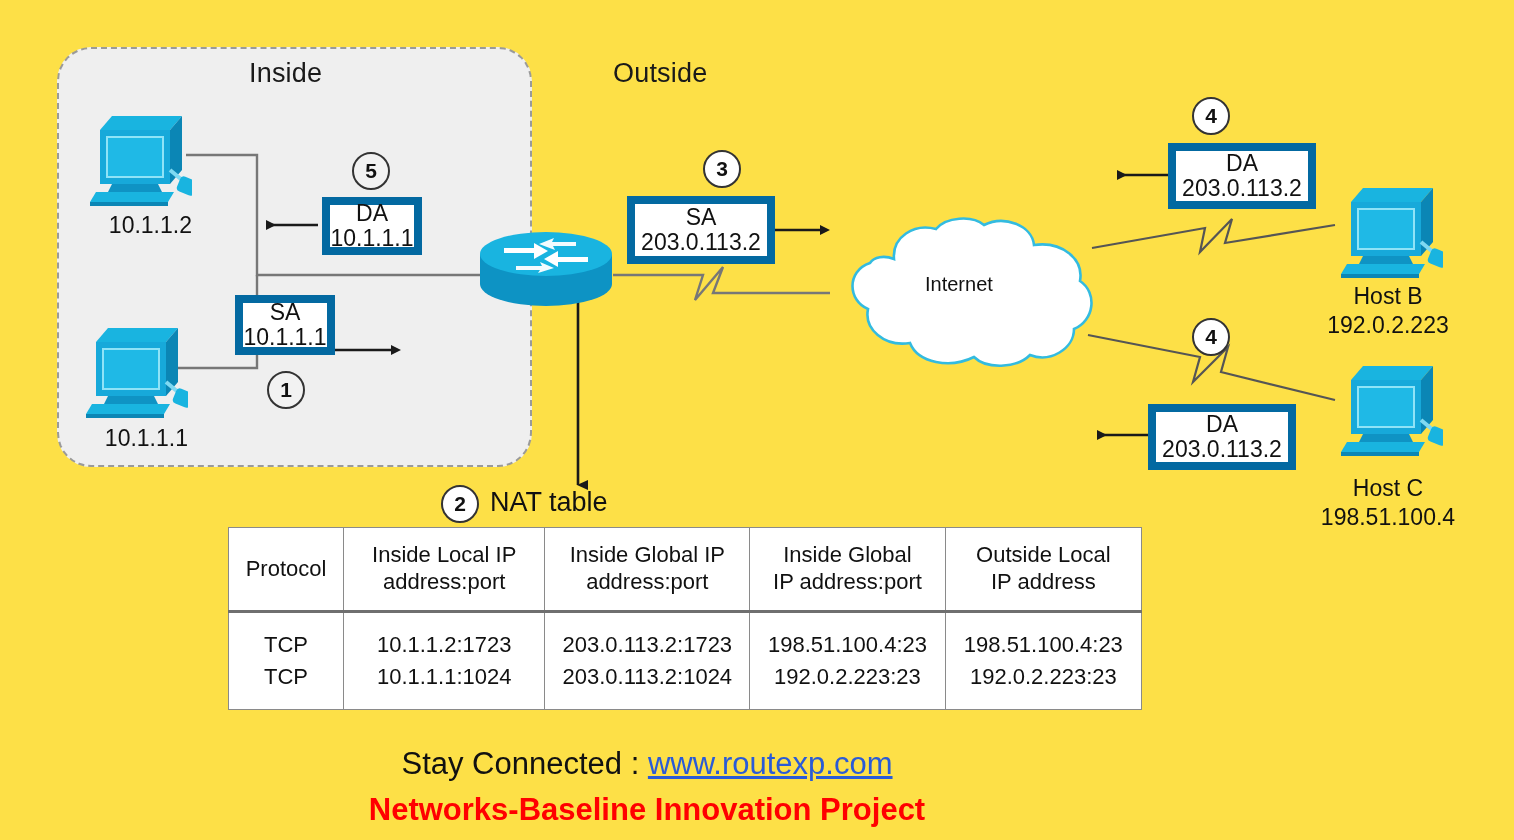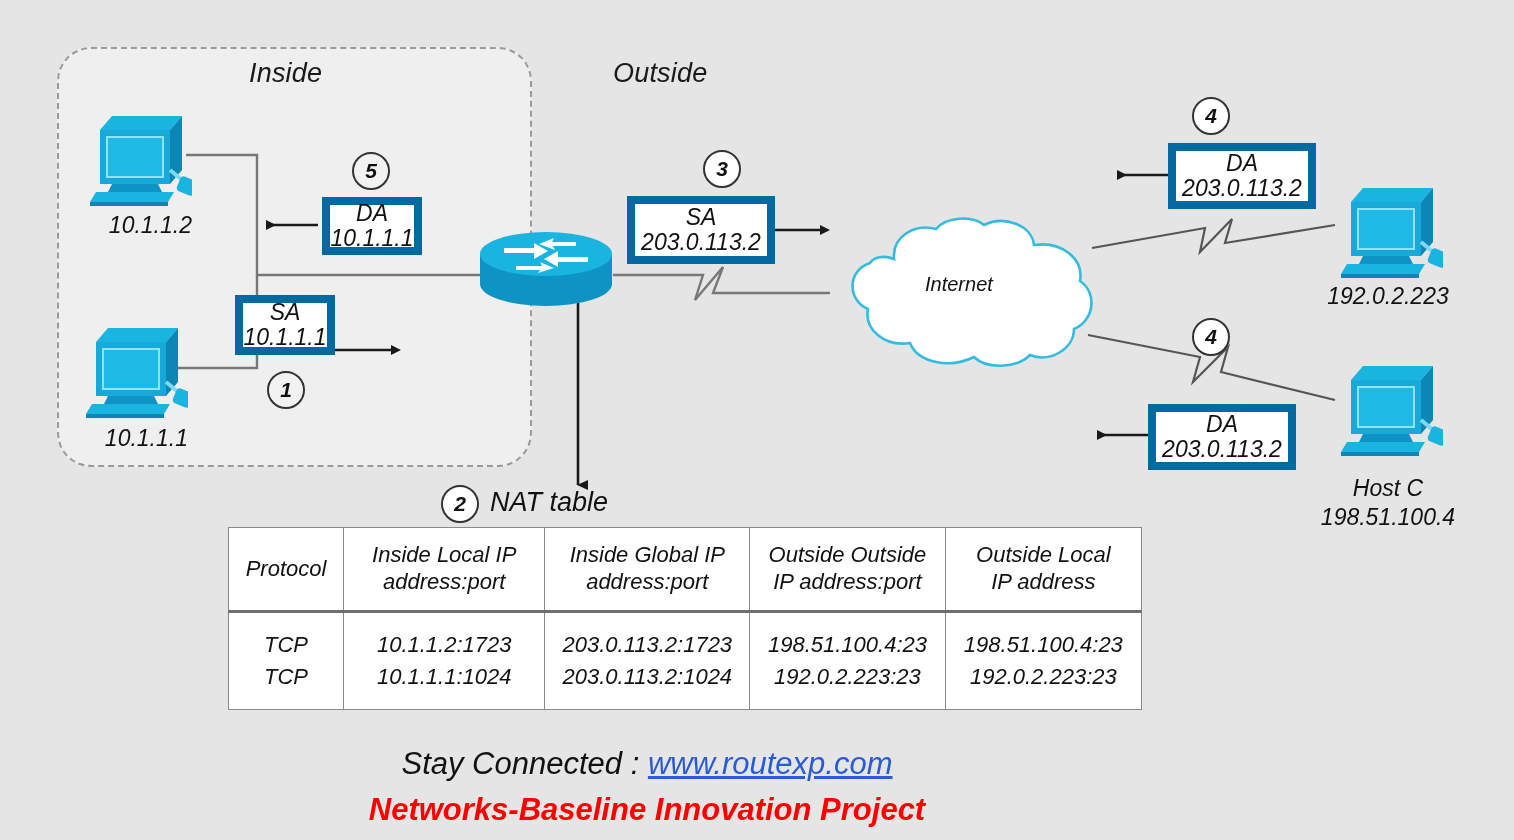--- a/index.html
+++ b/index.html
@@ -7,23 +7,22 @@
     padding: 0;
     background: #ffffff;
   }
   body {
     font-family: "Liberation Sans", sans-serif;
   }
   #stage {
     position: relative;
     width: 1514px;
     height: 840px;
-    background: #e5e5e5;
+    background: #fde047;
     overflow: hidden;
-    font-style: italic;
   }
   
   .inside-zone {
     position: absolute;
     left: 57px;
     top: 47px;
     width: 475px;
     height: 420px;
     background: #efefef;
     border: 2px dashed #9a9a9a;
@@ -298,20 +297,21 @@
       <rect x="18" y="22" width="70" height="54" fill="#17a9da"></rect>
       <rect x="25" y="29" width="56" height="40" fill="#1fb9e6" stroke="#8fe3f7" stroke-width="2"></rect>
       <polygon points="30,76 76,76 80,84 26,84" fill="#0f93c4"></polygon>
       <polygon points="14,84 92,84 86,94 8,94" fill="#19b4e0"></polygon>
       <polygon points="8,94 86,94 86,98 8,98" fill="#0b86b5"></polygon>
       <path d="M88,62 L100,72" stroke="#7fd9f2" stroke-width="4" fill="none"></path>
       <rect x="96" y="70" width="18" height="16" rx="4" fill="#19b4e0" transform="rotate(22 105 78)"></rect>
     </svg>
   </div>
   <div class="host-label" style="left:1288px; top:282px; width:200px;">
+    <div>Host B</div>
     <div>192.0.2.223</div>
   </div>
 
   <div class="pc" style="left:1333px; top:358px;">
     <svg width="110" height="100" viewBox="0 0 110 100">
       <polygon points="18,22 30,8 100,8 88,22" fill="#19b4e0"></polygon>
       <polygon points="88,22 100,8 100,62 88,76" fill="#0b86b5"></polygon>
       <rect x="18" y="22" width="70" height="54" fill="#17a9da"></rect>
       <rect x="25" y="29" width="56" height="40" fill="#1fb9e6" stroke="#8fe3f7" stroke-width="2"></rect>
       <polygon points="30,76 76,76 80,84 26,84" fill="#0f93c4"></polygon>
@@ -373,21 +373,21 @@
         </th>
         <th style="width:218px;">
           <div>Inside Local IP</div>
           <div>address:port</div>
         </th>
         <th style="width:213px;">
           <div>Inside Global IP</div>
           <div>address:port</div>
         </th>
         <th style="width:204px;">
-          <div>Outside Outside</div>
+          <div>Inside Global</div>
           <div>IP address:port</div>
         </th>
         <th style="width:205px;">
           <div>Outside Local</div>
           <div>IP address</div>
         </th>
       </tr>
     </thead>
     <tbody>
       <tr>

